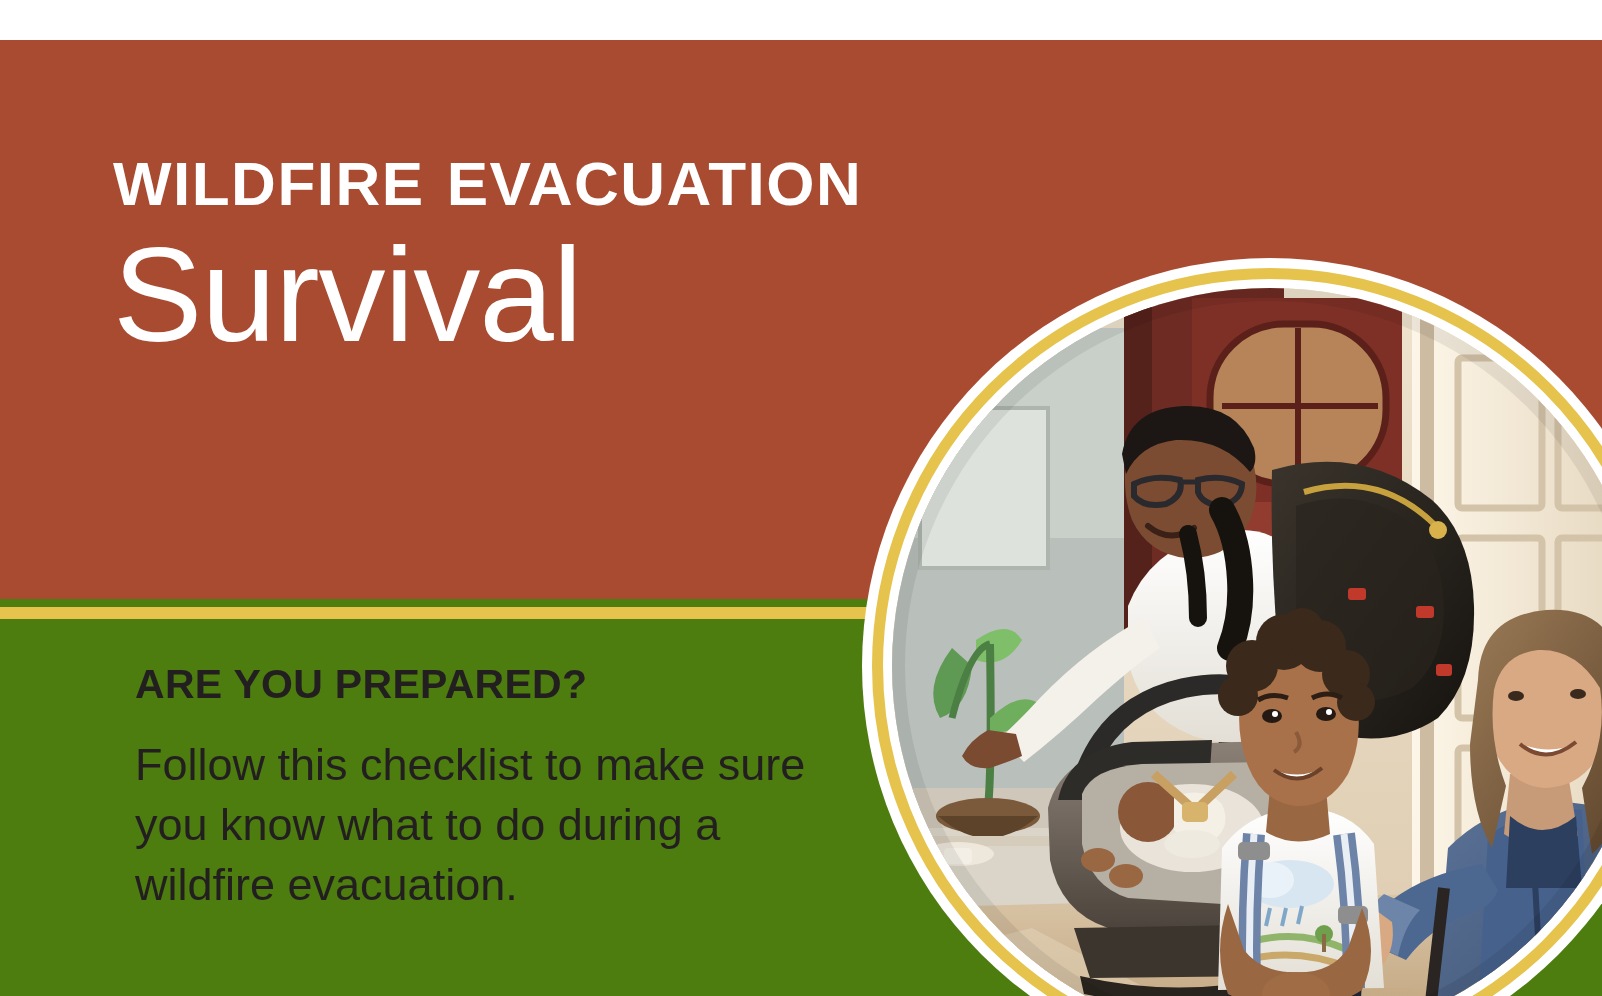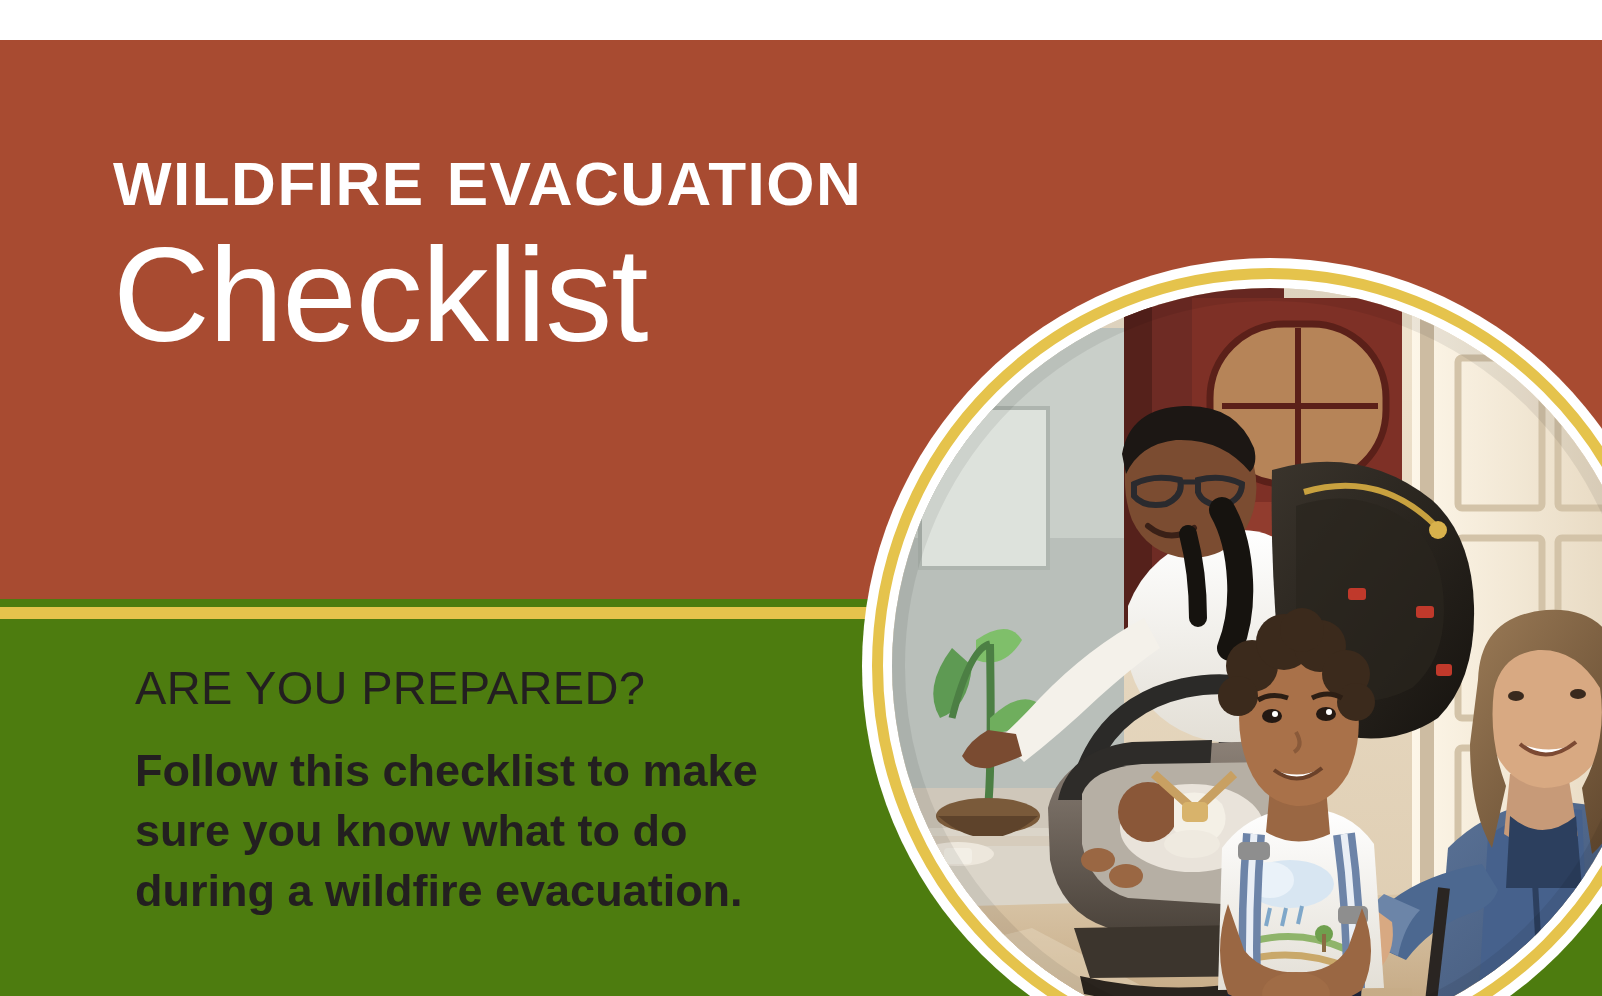--- a/index.html
+++ b/index.html
@@ -70,31 +70,31 @@
 
   
   .copy-wrap {
     position: absolute;
     left: 135px;
     top: 624px;
     width: 700px;
     z-index: 6;
   }
   .subhead {
-    font-size: 47px;
-    font-weight: 400;
+    font-size: 41px;
+    font-weight: 700;
     letter-spacing: 0.3px;
     color: #231F20;
     line-height: 1.0;
     margin: 0 0 30px 0;
     white-space: nowrap;
   }
   .body-copy {
     font-size: 45px;
-    font-weight: 700;
+    font-weight: 400;
     color: #231F20;
     line-height: 1.33;
     margin: 0;
     max-width: 690px;
   }
 
   
   .photo-circle {
     position: absolute;
     left: 862px;
@@ -134,21 +134,21 @@
 <body>
 
 <div id="poster">
 
   <div class="rust-block"></div>
 
   <div class="gold-rule"></div>
 
   <div class="headline-wrap">
     <div class="kicker"><span>WILDFIRE</span><span class="gap"></span><span>EVACUATION</span></div>
-    <div class="headline">Checklist</div>
+    <div class="headline">Survival</div>
   </div>
 
   <div class="copy-wrap">
     <div class="subhead">ARE YOU PREPARED?</div>
     <div class="body-copy">Follow this checklist to make sure you know what to do during a wildfire evacuation.</div>
   </div>
 
   <div class="photo-circle">
     <div class="photo-clip">
       <svg class="photo-svg" viewBox="0 0 756 756" preserveAspectRatio="xMidYMid slice">

